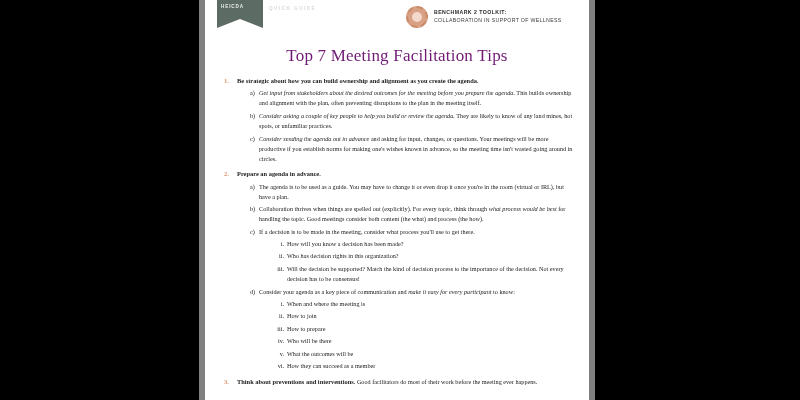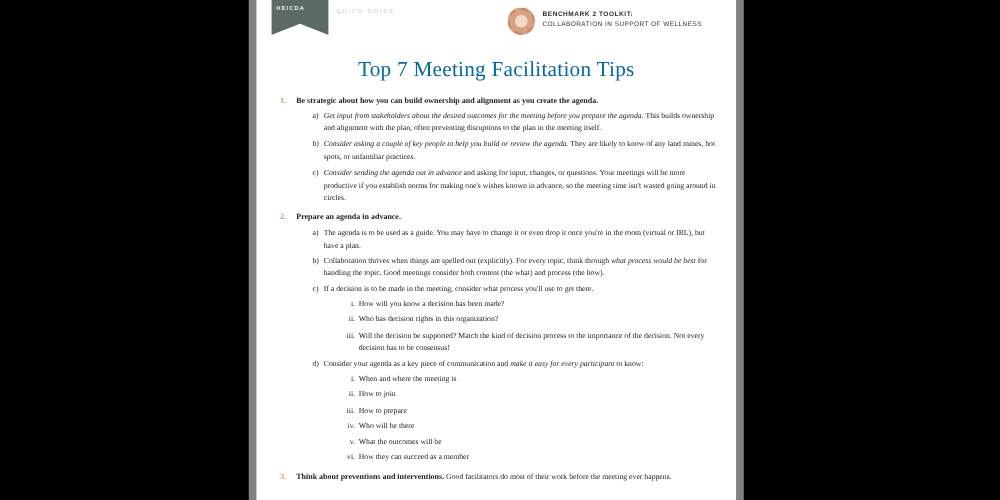--- a/index.html
+++ b/index.html
@@ -114,21 +114,21 @@
     font-family: "Liberation Sans", sans-serif;
     font-size: 5.2px;
     letter-spacing: 0.35px;
     color: #3a3a3a;
     white-space: nowrap;
   }
   
   .doc-title {
     text-align: center;
     font-size: 17px;
-    color: #0369a1;
+    color: #701a75;
     margin: 10px 0 10px 0;
     font-weight: normal;
     letter-spacing: 0.2px;
   }
   
   .body-area {
     padding: 0 16px 0 16px;
     font-size: 6.2px;
     color: #1c1c1c;
     line-height: 1.62;

